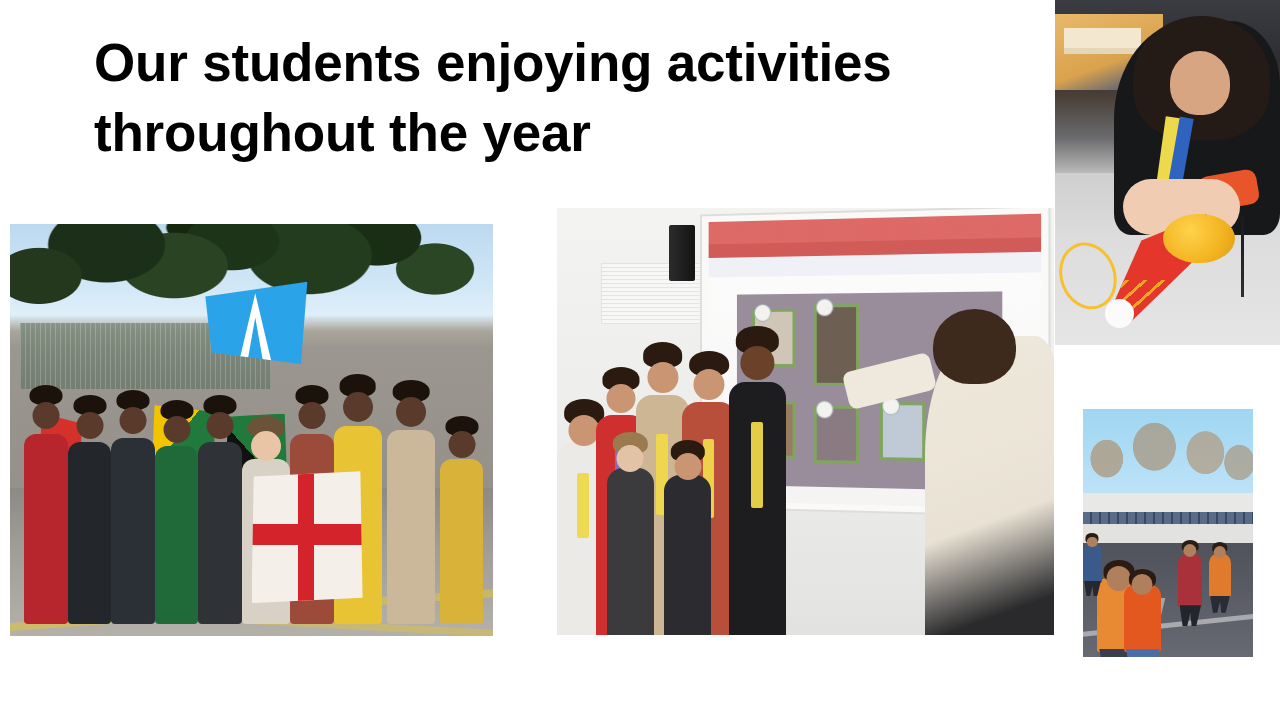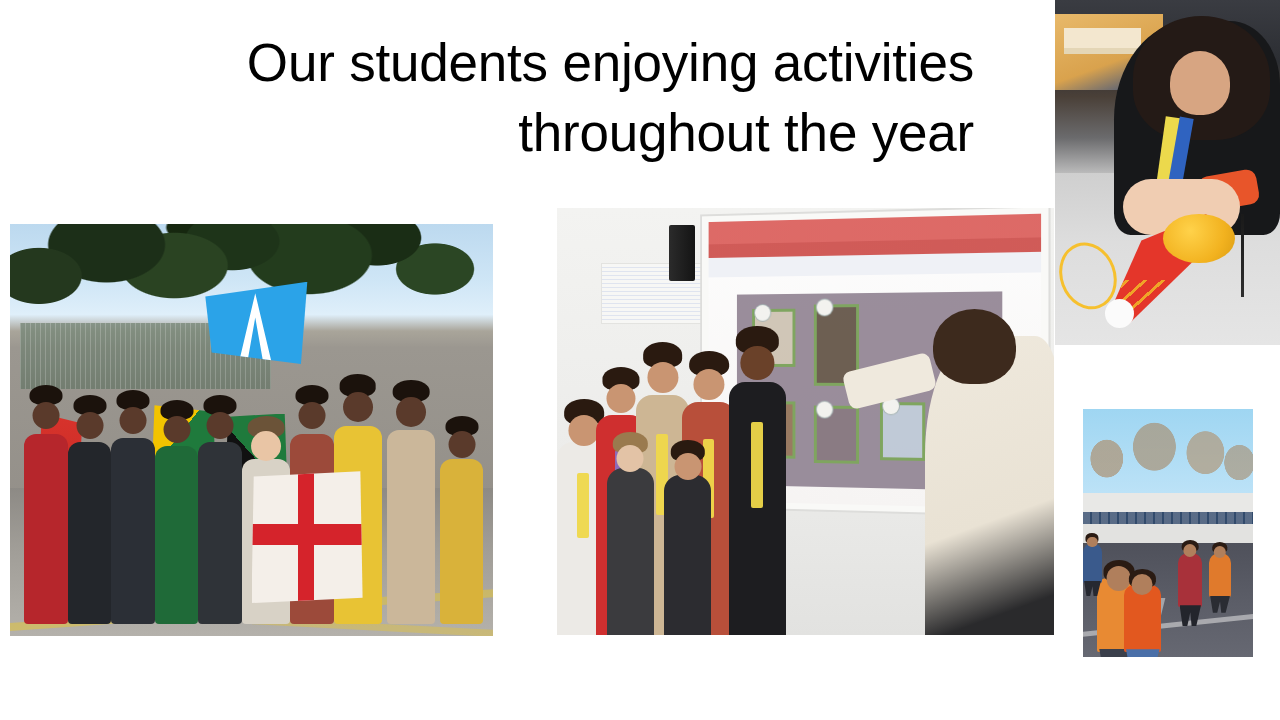--- a/index.html
+++ b/index.html
@@ -20,26 +20,25 @@
   }
 
   
   #slide-title {
     position: absolute;
     left: 94px;
     top: 28px;
     width: 880px;
     font-family: "Liberation Sans", sans-serif;
     font-size: 53px;
-    font-weight: 400;
+    font-weight: 700;
     line-height: 1.32;
     letter-spacing: -0.2px;
     color: #000000;
     white-space: pre-wrap;
-    text-align: right;
   }
 
   
   .photo {
     position: absolute;
     overflow: hidden;
     background: #cfd6dd;
   }
   .photo .scene {
     position: absolute;

